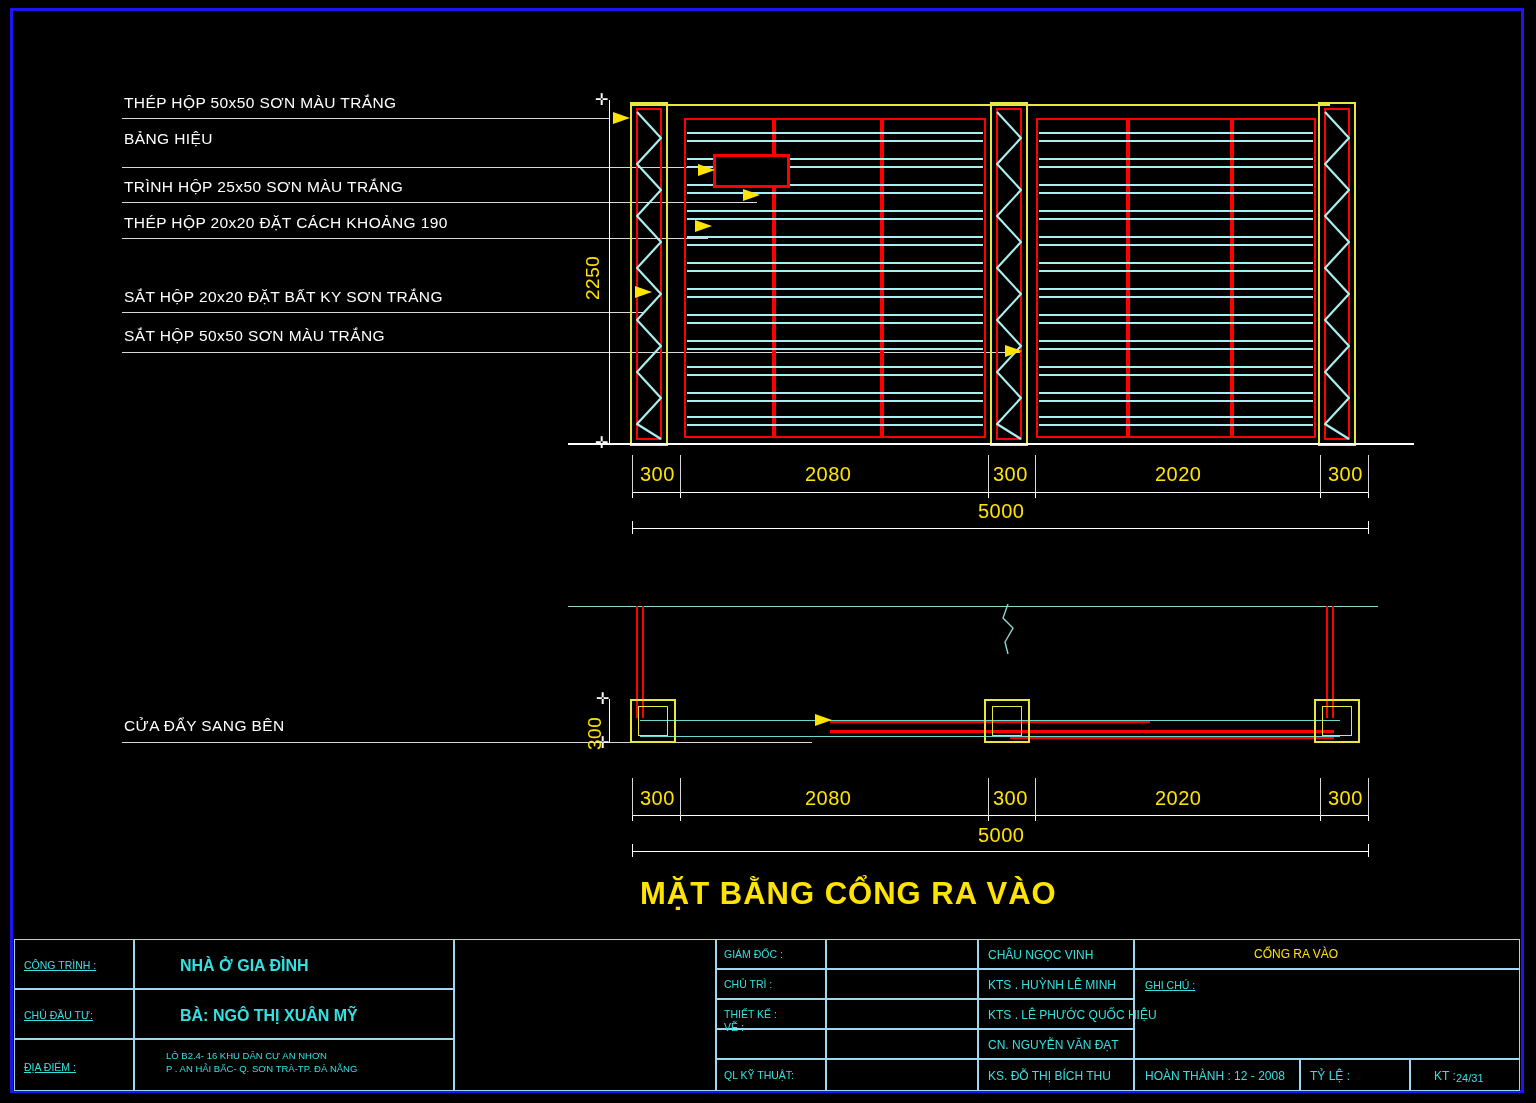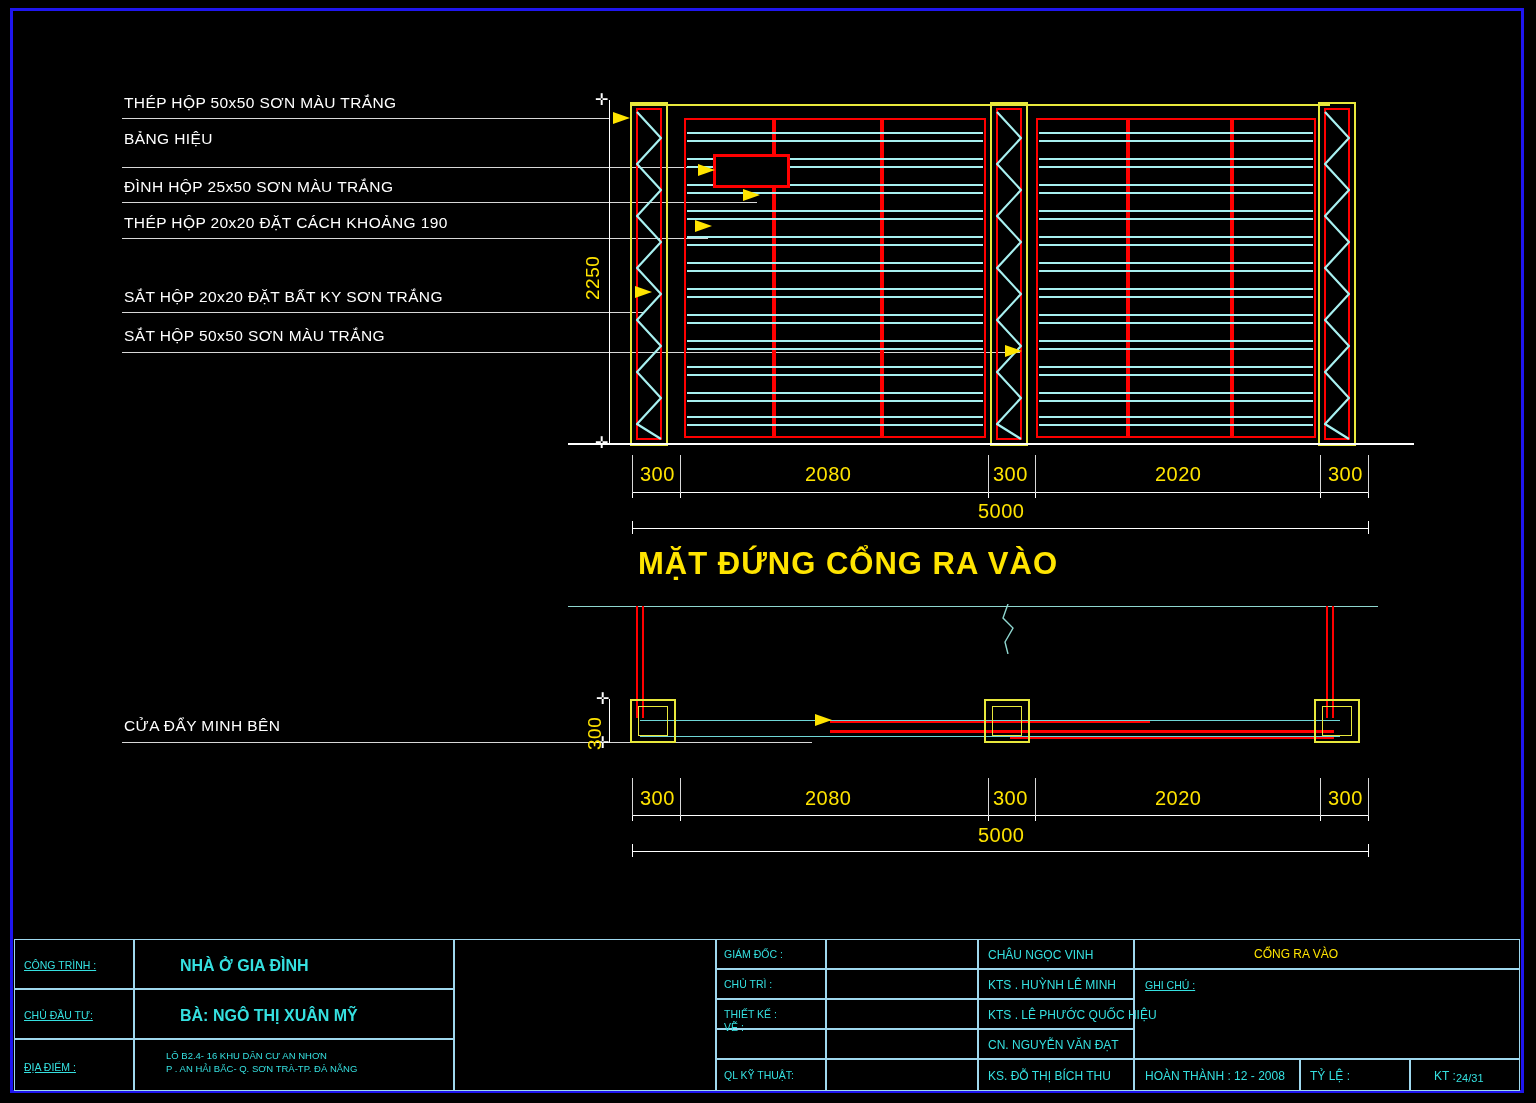--- a/index.html
+++ b/index.html
@@ -78,33 +78,33 @@
 
   <div class="frame"></div>
 
 
   <div class="lead" style="left:124px;top:94px">THÉP HỘP 50x50 SƠN MÀU TRẮNG</div>
   <div class="leadline" style="left:122px;top:118px;width:487px"></div>
 
   <div class="lead" style="left:124px;top:130px">BẢNG HIỆU</div>
   <div class="leadline" style="left:122px;top:167px;width:568px"></div>
 
-  <div class="lead" style="left:124px;top:178px">ĐÌNH HỘP 25x50 SƠN MÀU TRẮNG</div>
+  <div class="lead" style="left:124px;top:178px">TRÌNH HỘP 25x50 SƠN MÀU TRẮNG</div>
   <div class="leadline" style="left:122px;top:202px;width:635px"></div>
 
   <div class="lead" style="left:124px;top:214px">THÉP HỘP 20x20 ĐẶT CÁCH KHOẢNG 190</div>
   <div class="leadline" style="left:122px;top:238px;width:586px"></div>
 
   <div class="lead" style="left:124px;top:288px">SẮT HỘP 20x20 ĐẶT BẤT KY SƠN TRẮNG</div>
   <div class="leadline" style="left:122px;top:312px;width:523px"></div>
 
   <div class="lead" style="left:124px;top:327px">SẮT HỘP 50x50 SƠN MÀU TRẮNG</div>
   <div class="leadline" style="left:122px;top:352px;width:900px"></div>
 
-  <div class="lead" style="left:124px;top:717px">CỬA ĐẨY MINH BÊN</div>
+  <div class="lead" style="left:124px;top:717px">CỬA ĐẨY SANG BÊN</div>
   <div class="leadline" style="left:122px;top:742px;width:690px"></div>
 
   <div id="elev">
 
     <div class="topbeam" style="left:30px;top:8px;width:700px"></div>
 
     <div class="post" style="left:30px;top:6px;width:38px;height:344px"></div>
     <div class="postin" style="left:36px;top:12px;width:26px;height:332px"></div>
     <svg class="zig" style="left:36px;top:12px;width:26px;height:332px" viewBox="0 0 26 332" preserveAspectRatio="none">
       <polyline points="1,4 25,30 1,56 25,82 1,108 25,134 1,160 25,186 1,212 25,238 1,264 25,290 1,316 25,331" fill="none" stroke="#a8f0f0" stroke-width="2.2"></polyline>
@@ -218,21 +218,20 @@
     <div class="dtxt" style="left:993px;top:463px">300</div>
     <div class="dtxt" style="left:1155px;top:463px">2020</div>
     <div class="dtxt" style="left:1328px;top:463px">300</div>
 
     <div class="dimline" style="left:632px;top:528px;width:736px"></div>
     <div class="dtick" style="left:632px;top:521px"></div>
     <div class="dtick" style="left:1368px;top:521px"></div>
     <div class="dtxt" style="left:978px;top:500px">5000</div>
   </div>
 
-  <div class="dtitle" style="left:638px;top:546px">MẶT ĐỨNG CỔNG RA VÀO</div>
 
   <div id="plan">
 
     <div class="gline" style="left:-32px;top:6px;width:810px"></div>
 
     <svg style="position:absolute;left:395px;top:4px;width:26px;height:50px" viewBox="0 0 26 50">
       <polyline points="13,0 8,14 18,24 10,38 13,50" fill="none" stroke="#8fd6cf" stroke-width="1.4"></polyline>
     </svg>
 
     <div class="rline" style="left:36px;top:6px;width:2px;height:112px"></div>
@@ -284,20 +283,21 @@
     <div class="dtxt" style="left:993px;top:787px">300</div>
     <div class="dtxt" style="left:1155px;top:787px">2020</div>
     <div class="dtxt" style="left:1328px;top:787px">300</div>
 
     <div class="dimline" style="left:632px;top:851px;width:736px"></div>
     <div class="dtick" style="left:632px;top:844px"></div>
     <div class="dtick" style="left:1368px;top:844px"></div>
     <div class="dtxt" style="left:978px;top:824px">5000</div>
   </div>
 
+  <div class="dtitle" style="left:640px;top:876px">MẶT BẰNG CỔNG RA VÀO</div>
 
   <div id="tb">
 
     <div class="cell" style="left:0px;top:0px;width:120px;height:50px"></div>
     <div class="lbl" style="left:10px;top:20px">CÔNG TRÌNH :</div>
     <div class="cell" style="left:120px;top:0px;width:320px;height:50px"></div>
     <div class="valbig" style="left:166px;top:18px">NHÀ Ở GIA ĐÌNH</div>
 
     <div class="cell" style="left:0px;top:50px;width:120px;height:50px"></div>
     <div class="lbl" style="left:10px;top:70px">CHỦ ĐẦU TƯ:</div>

